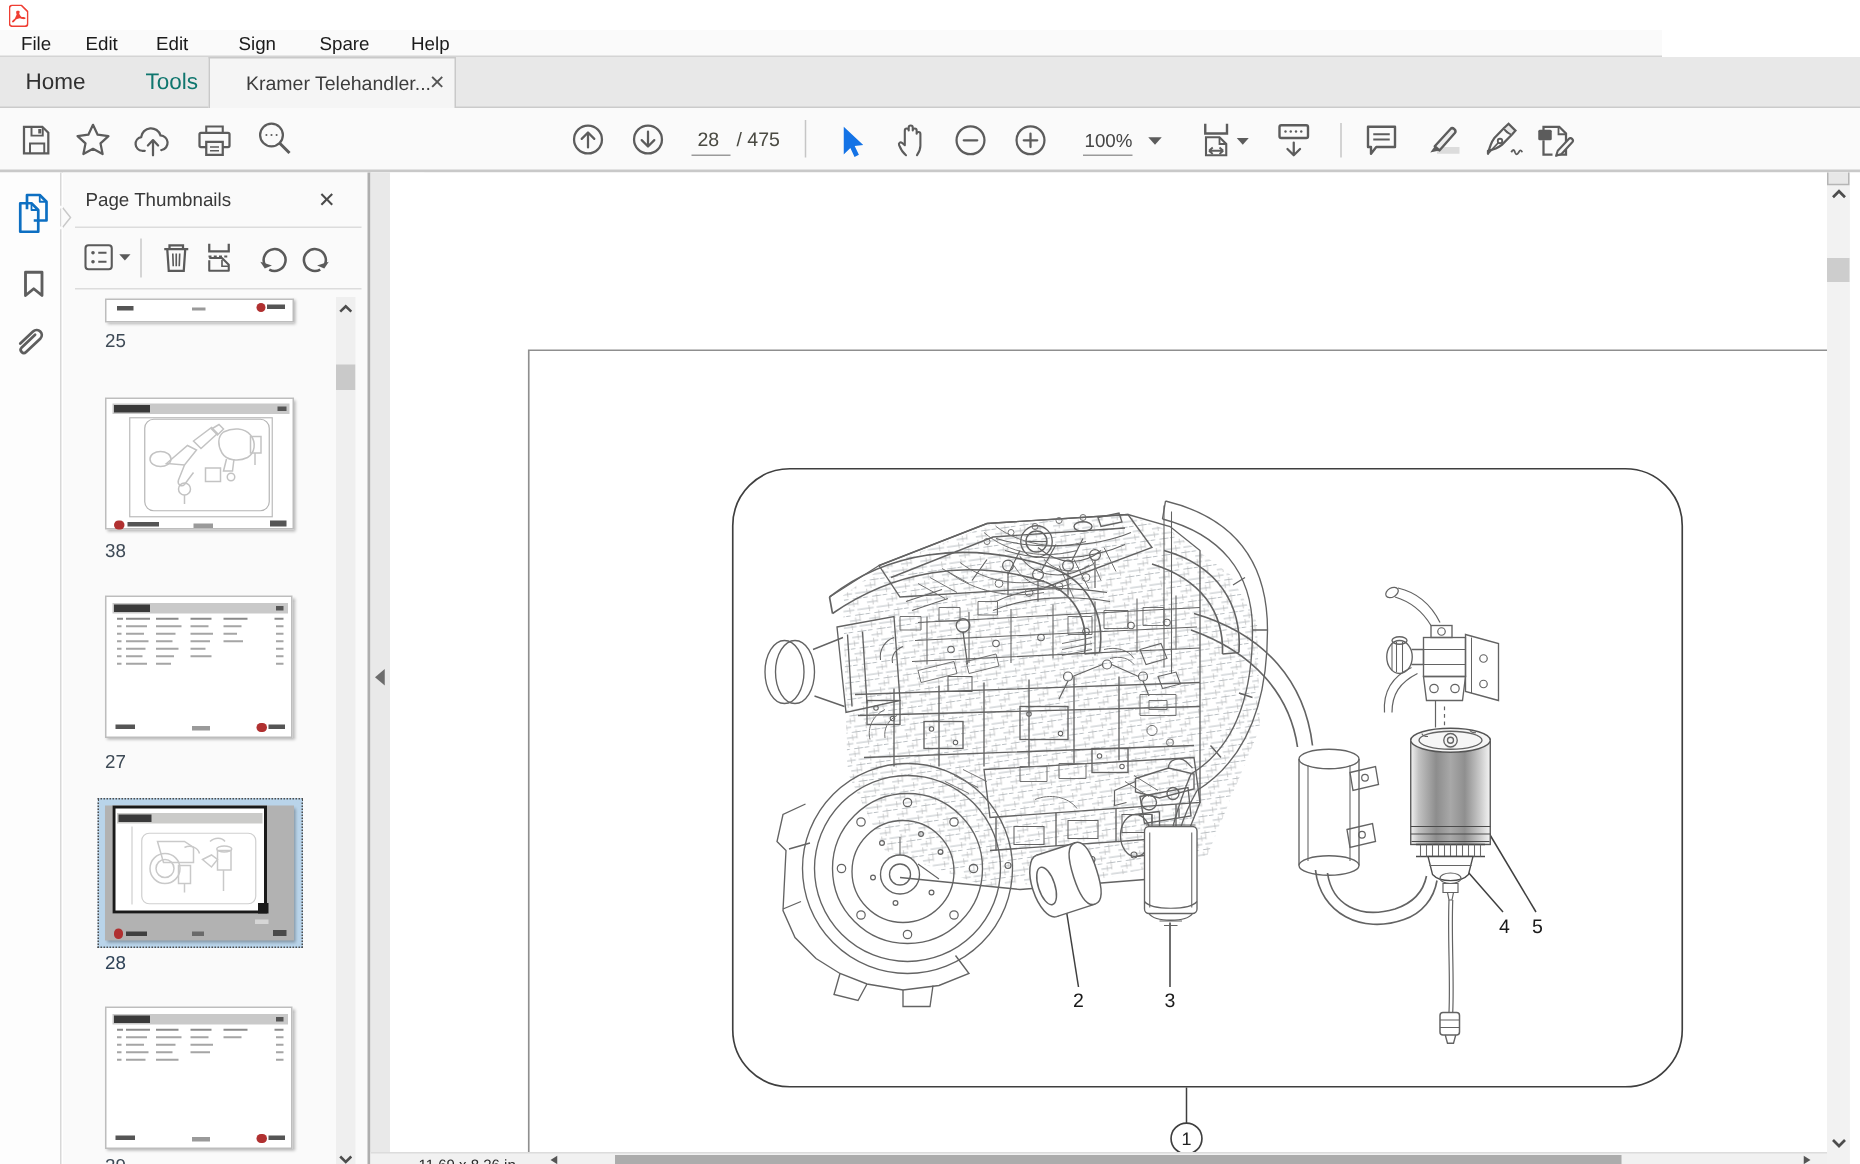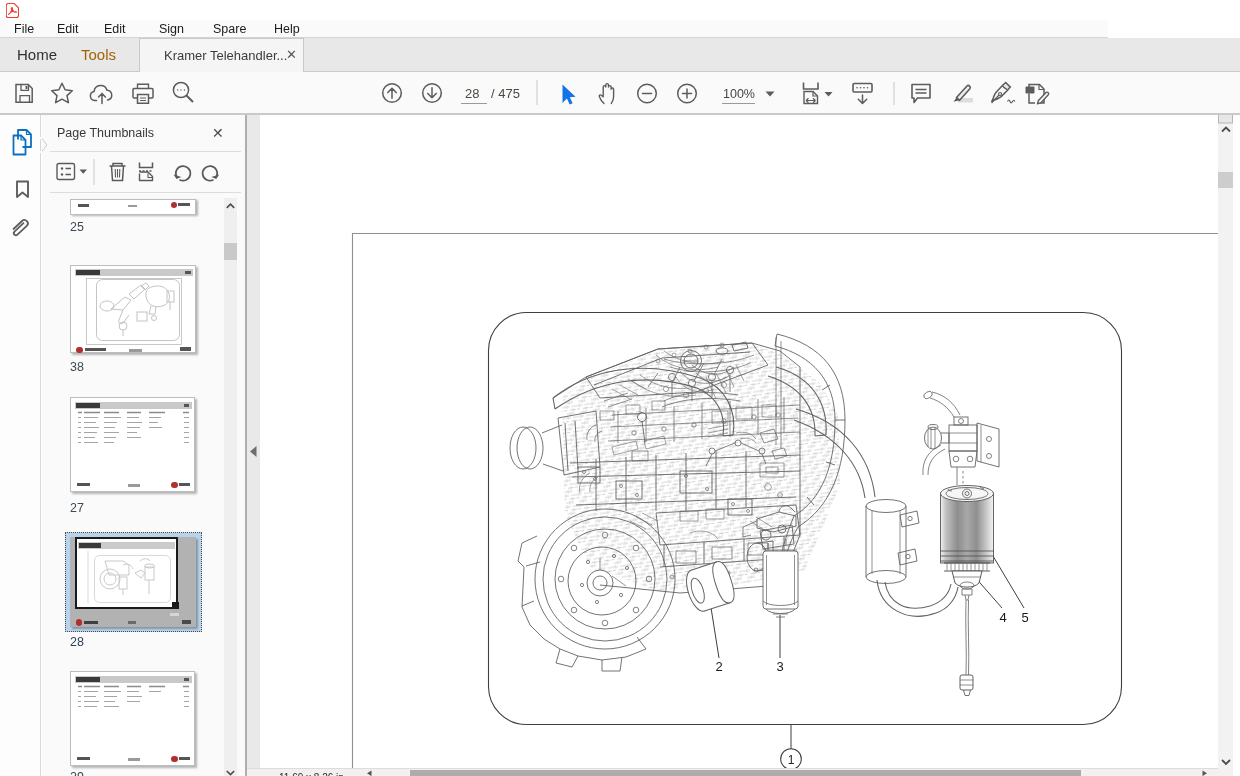--- a/index.html
+++ b/index.html
@@ -5,21 +5,21 @@
 * { margin:0; padding:0; box-sizing:border-box; }
 html,body { width:1240px; height:776px; overflow:hidden; }
 body { font-family:"Liberation Sans", sans-serif; position:relative; background:#fff; }
 #titlebar { position:absolute; left:0; top:0; width:1240px; height:20px; background:#fff; }
 #titlebar .ttxt { position:absolute; left:22px; top:3.5px; font-size:10.8px; color:#0a0a0a; }
 #titlebar svg { position:absolute; left:6px; top:3px; }
 #menubar { position:absolute; left:0; top:20px; width:1108px; height:18px; background:#fafafa; border-bottom:1px solid #d4d4d4; }
 #menubar span { position:absolute; top:2px; font-size:12.5px; color:#1b1b1b; }
 #tabbar { position:absolute; left:0; top:38px; width:1240px; height:34px; background:#e8e8e8; border-bottom:1px solid #cbcbcb; }
 #tabbar .home { position:absolute; left:17px; top:8px; font-size:15px; color:#303030; }
-#tabbar .tools { position:absolute; left:81px; top:8px; font-size:15px; color:#a16207; }
+#tabbar .tools { position:absolute; left:97px; top:8px; font-size:15px; color:#0f766e; }
 #doctab { position:absolute; left:139px; top:0px; width:165px; height:34px; background:#f5f5f5; border:1px solid #c9c9c9; border-bottom:none; }
 #doctab .dtxt { position:absolute; left:24px; top:9px; font-size:13px; color:#3c3c3c; }
 #doctab .dx { position:absolute; left:146px; top:8px; font-size:13px; color:#555; }
 #toolbar { position:absolute; left:0; top:72px; width:1240px; height:43px; background:#fafafa; border-bottom:2px solid #c9c9c9; }
 #toolbar svg, #toolbar .tseg { position:absolute; }
 #content { position:absolute; left:0; top:115px; width:1240px; height:661px; }
 #rail { position:absolute; left:0; top:0; width:41px; height:661px; background:#fdfdfd; border-right:1px solid #d8d8d8; }
 #rail svg { position:absolute; }
 #panel { position:absolute; left:42px; top:0; width:241px; height:661px; background:#fafafa; }
 #paneldiv { position:absolute; left:245px; top:0; width:2px; height:661px; background:#aeaeae; }

